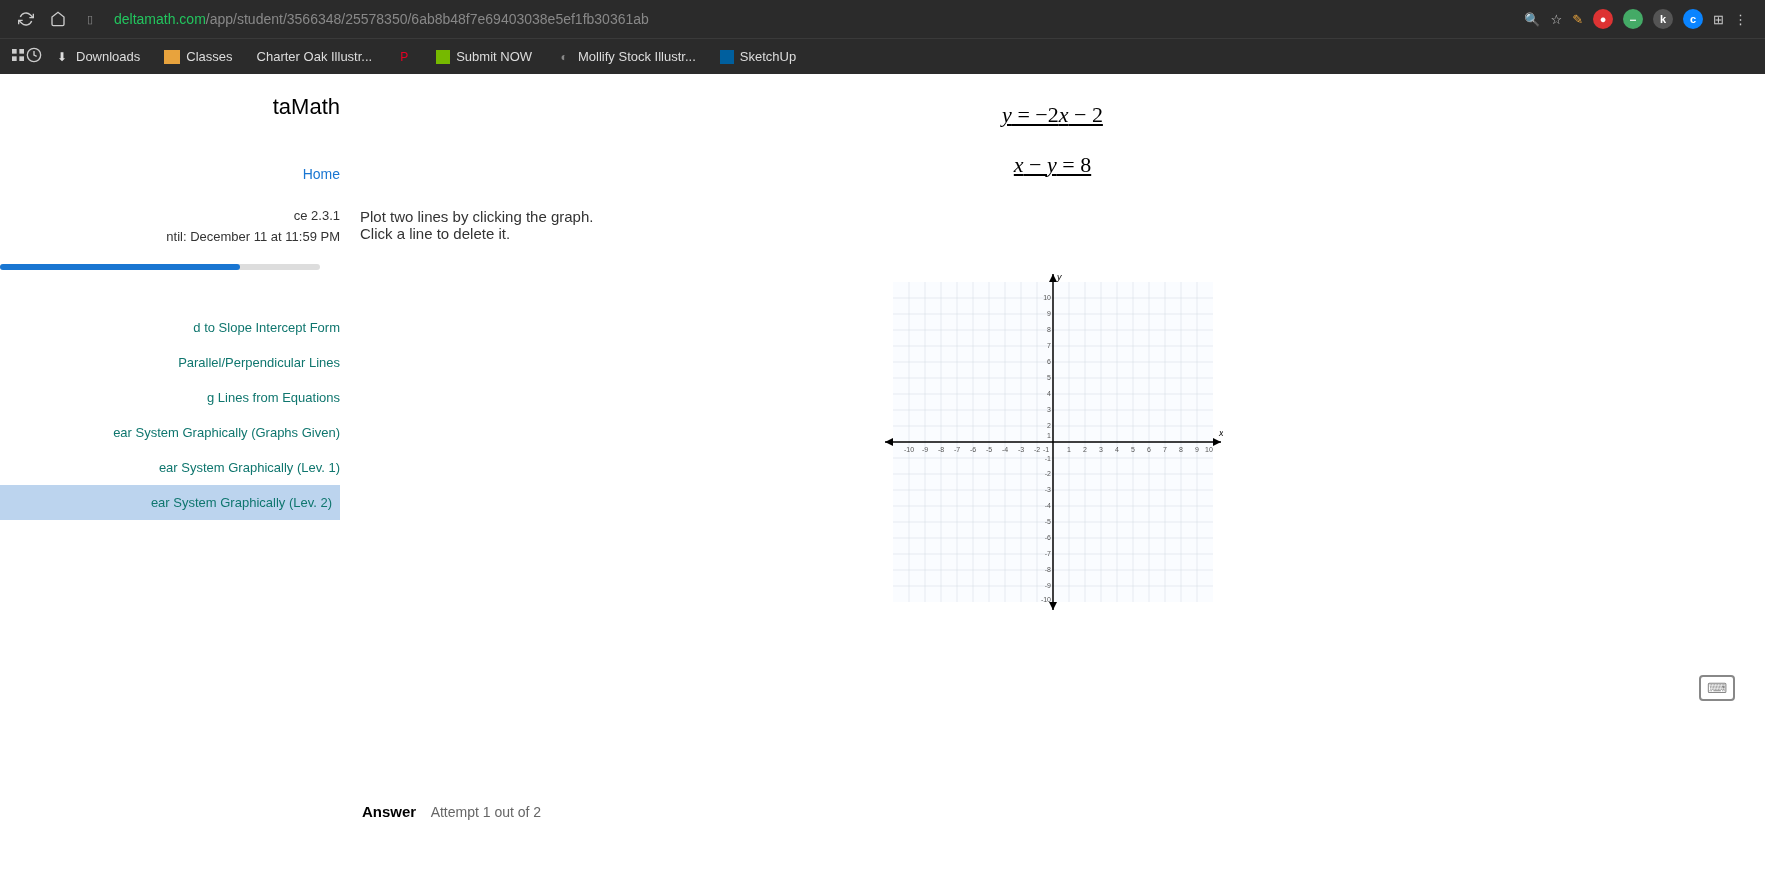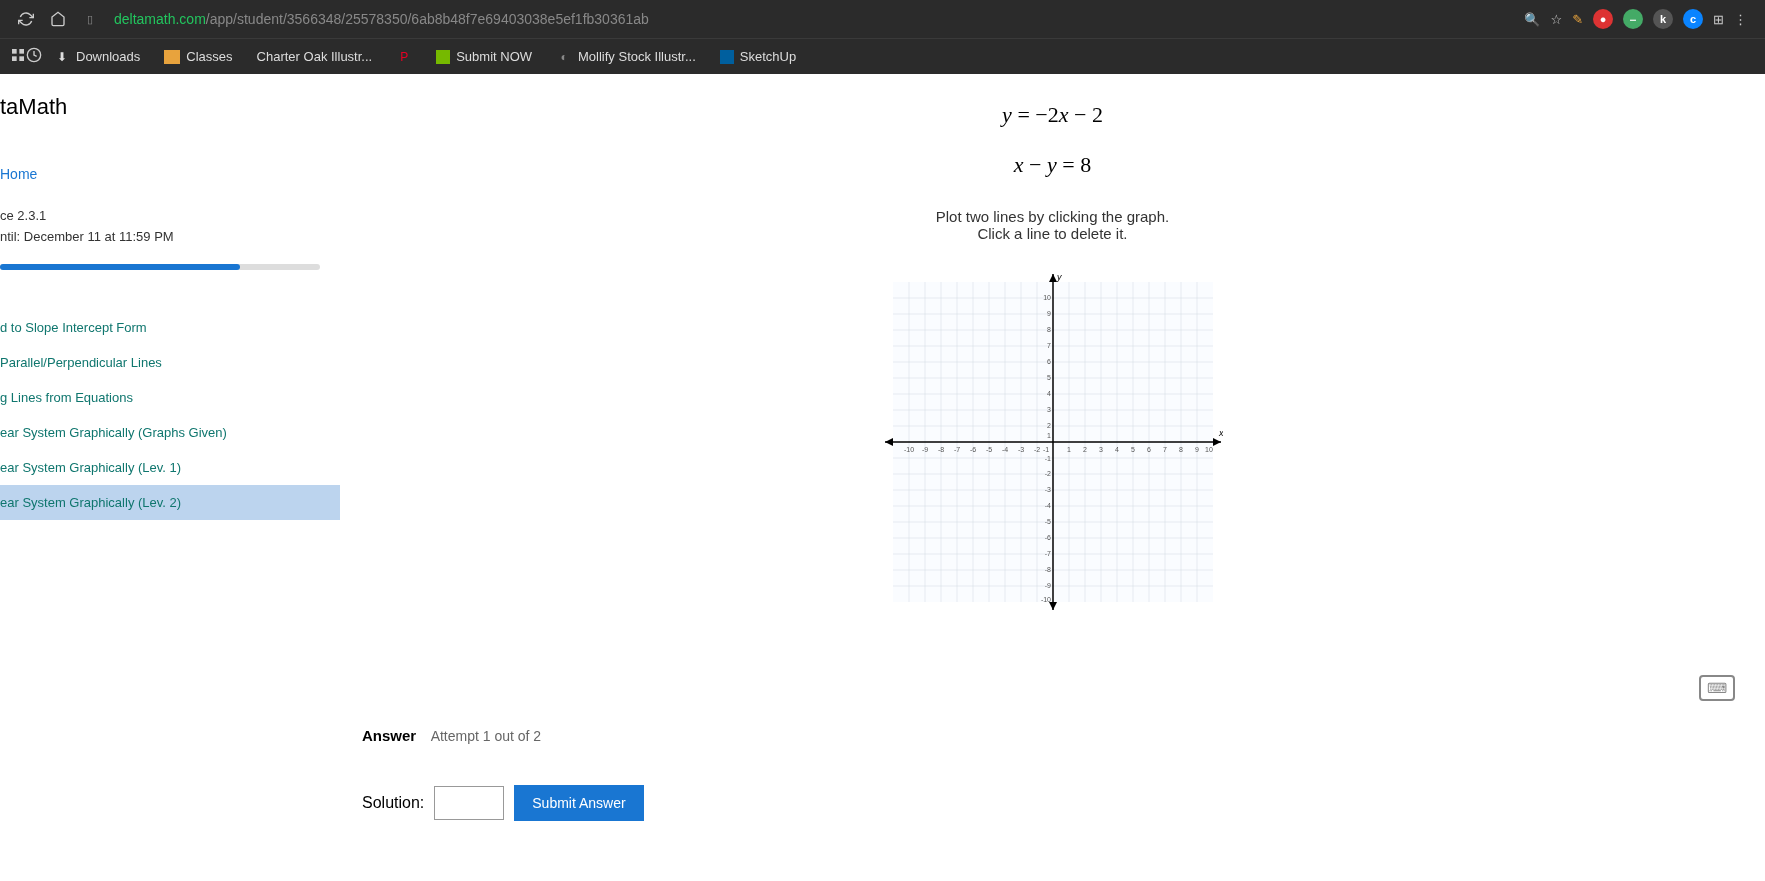--- a/index.html
+++ b/index.html
@@ -11,33 +11,33 @@
 .url-area .domain { color: #22c55e; }
 .url-area .path { color: #888; }
 .right-icons { display: flex; align-items: center; gap: 10px; margin-right: 8px; }
 .circle-icon { width: 20px; height: 20px; border-radius: 50%; display: flex; align-items: center; justify-content: center; font-size: 11px; font-weight: bold; }
 
 .bookmarks-bar { background: #2b2b2b; height: 36px; display: flex; align-items: center; padding: 0 10px; color: #ddd; font-size: 13px; border-top: 1px solid #3a3a3a; }
 .bookmark { display: flex; align-items: center; gap: 6px; margin: 0 12px; cursor: pointer; }
 .bookmark .favicon { width: 16px; height: 16px; display: flex; align-items: center; justify-content: center; font-size: 12px; }
 
 .content { display: flex; height: calc(100% - 74px); background: #fff; }
-.sidebar { width: 340px; padding: 20px 0 4px 0; background: #fff; }
+.sidebar { width: 340px; padding: 20px 0 4px 0; background: #fff; text-align: right; }
 .brand { font-size: 22px; padding-left: 0; margin-bottom: 40px; font-weight: 400; }
 .nav-link { color: #1976d2; font-size: 14px; padding: 6px 0; cursor: pointer; }
 .meta-text { font-size: 13px; color: #333; margin: 6px 0; }
 .progress-track { height: 6px; background: #ddd; border-radius: 3px; margin: 20px 0 40px 0; width: 320px; }
 .progress-fill { height: 100%; background: #1976d2; border-radius: 3px; }
 .lesson-item { font-size: 13px; color: #0f766e; padding: 10px 0; cursor: pointer; }
 .lesson-item.active { background: #bcd4ee; padding: 10px 8px; margin-left: -8px; }
 
 .main { flex: 1; position: relative; padding: 20px; }
 .equations { text-align: center; font-family: 'Times New Roman', serif; font-size: 22px; margin-bottom: 20px; }
-.equations div { margin: 8px 0; }
-.instruction { text-align: center; font-size: 15px; color: #333; margin: 30px 0; }
+.equations div { margin: 8px 0; text-decoration: underline; }
+.instruction { font-size: 15px; color: #333; margin: 30px 0; }
 .graph-wrap { display: flex; justify-content: center; margin-top: 10px; }
 .graph { position: relative; width: 340px; height: 340px; }
 
 .answer-area { position: absolute; bottom: 60px; left: 22px; }
 .answer-row { display: flex; align-items: center; gap: 10px; margin-top: 40px; }
 .answer-label { font-weight: bold; font-size: 15px; margin-right: 10px; }
 .attempt { font-size: 14px; color: #666; }
 .solution-label { font-size: 16px; }
 .solution-input { width: 70px; height: 34px; border: 1px solid #999; padding: 4px; font-size: 14px; text-align: center; }
 .submit-btn { background: #1976d2; color: #fff; border: none; padding: 10px 18px; font-size: 14px; cursor: pointer; }
@@ -237,22 +237,17 @@
           </g>
         </svg>
       </div>
     </div>
 
     <div class="answer-area">
       <div>
         <span class="answer-label">Answer</span>
         <span class="attempt">Attempt 1 out of 2</span>
       </div>
-      <div class="answer-row">
-        <span class="solution-label">Solution:</span>
-        <input class="solution-input" value="" style="">
-        <button class="submit-btn">Submit Answer</button>
-      </div>
     </div>
 
     <div class="keyboard-icon">⌨</div>
   </div>
 </div>
 
 </body></html>

